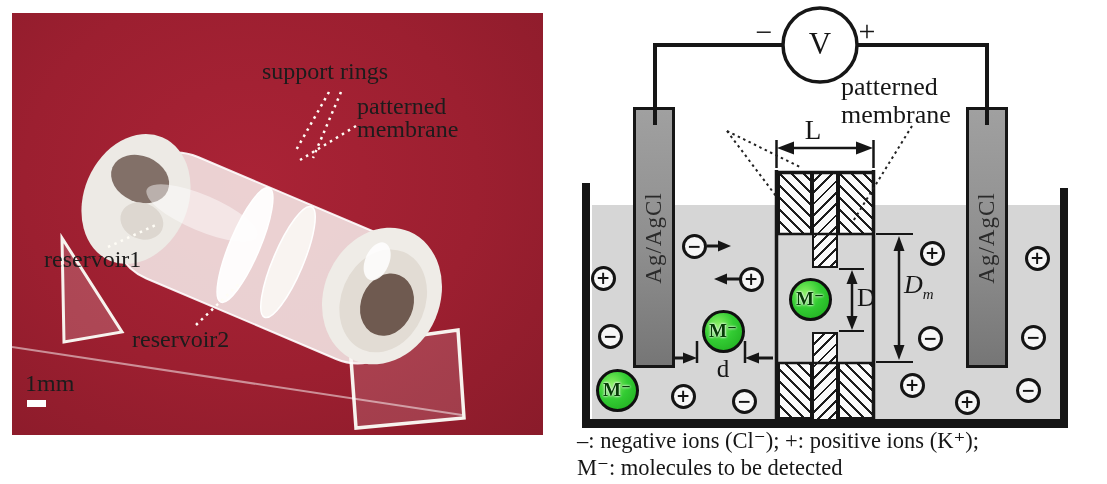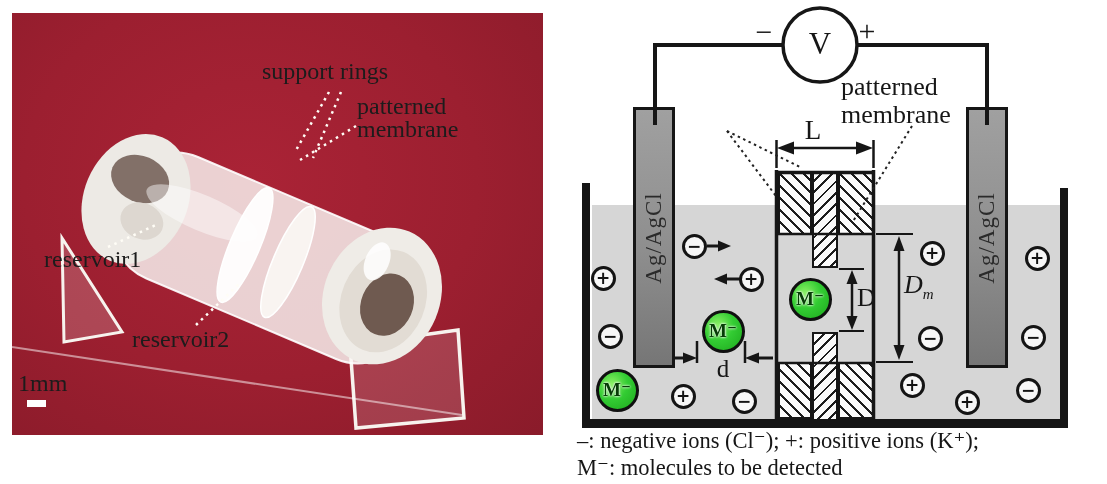--- a/index.html
+++ b/index.html
@@ -84,21 +84,21 @@
         <line x1="96" y1="234" x2="146" y2="211"></line>
         <line x1="184" y1="312" x2="228" y2="270"></line>
       </g>
       <rect x="15" y="387" width="19" height="7" fill="#fff"></rect>
     </svg>
     <div class="plabel" style="left:250px;top:47px;">support rings</div>
     <div class="plabel" style="left:345px;top:82px;">patterned
 membrane</div>
     <div class="plabel" style="left:4px;top:235px;margin-left:28px;">reservoir1</div>
     <div class="plabel" style="left:120px;top:315px;text-align:center;">reservoir2</div>
-    <div class="plabel" style="left:6px;top:359px;text-align:right;">1mm</div>
+    <div class="plabel" style="left:13px;top:359px;text-align:right;">1mm</div>
   </div>
 
   <div class="abs solution"></div>
 
   <div class="abs wall" style="left:582px;top:183px;width:8px;height:245px;"></div>
   <div class="abs wall" style="left:1060px;top:188px;width:8px;height:240px;"></div>
   <div class="abs wall" style="left:582px;top:419px;width:486px;height:9px;"></div>
 
   <div class="abs electrode" style="left:633px;">
     <div class="elabel">Ag/AgCl</div>

